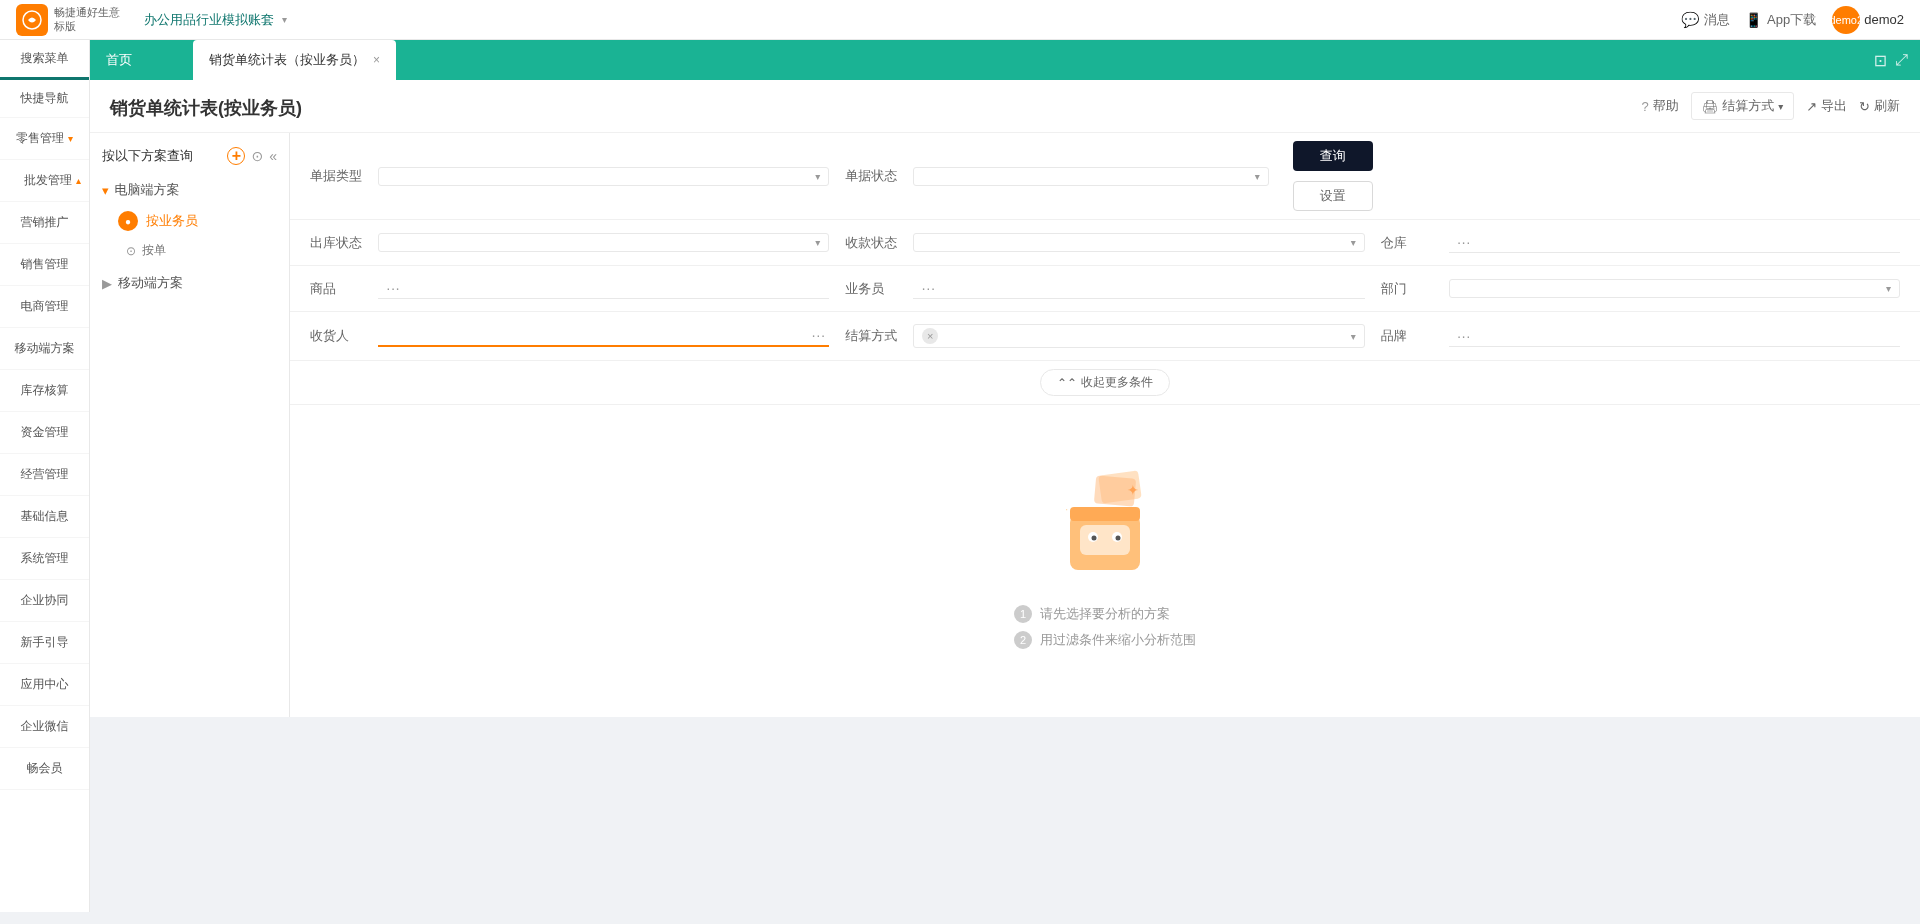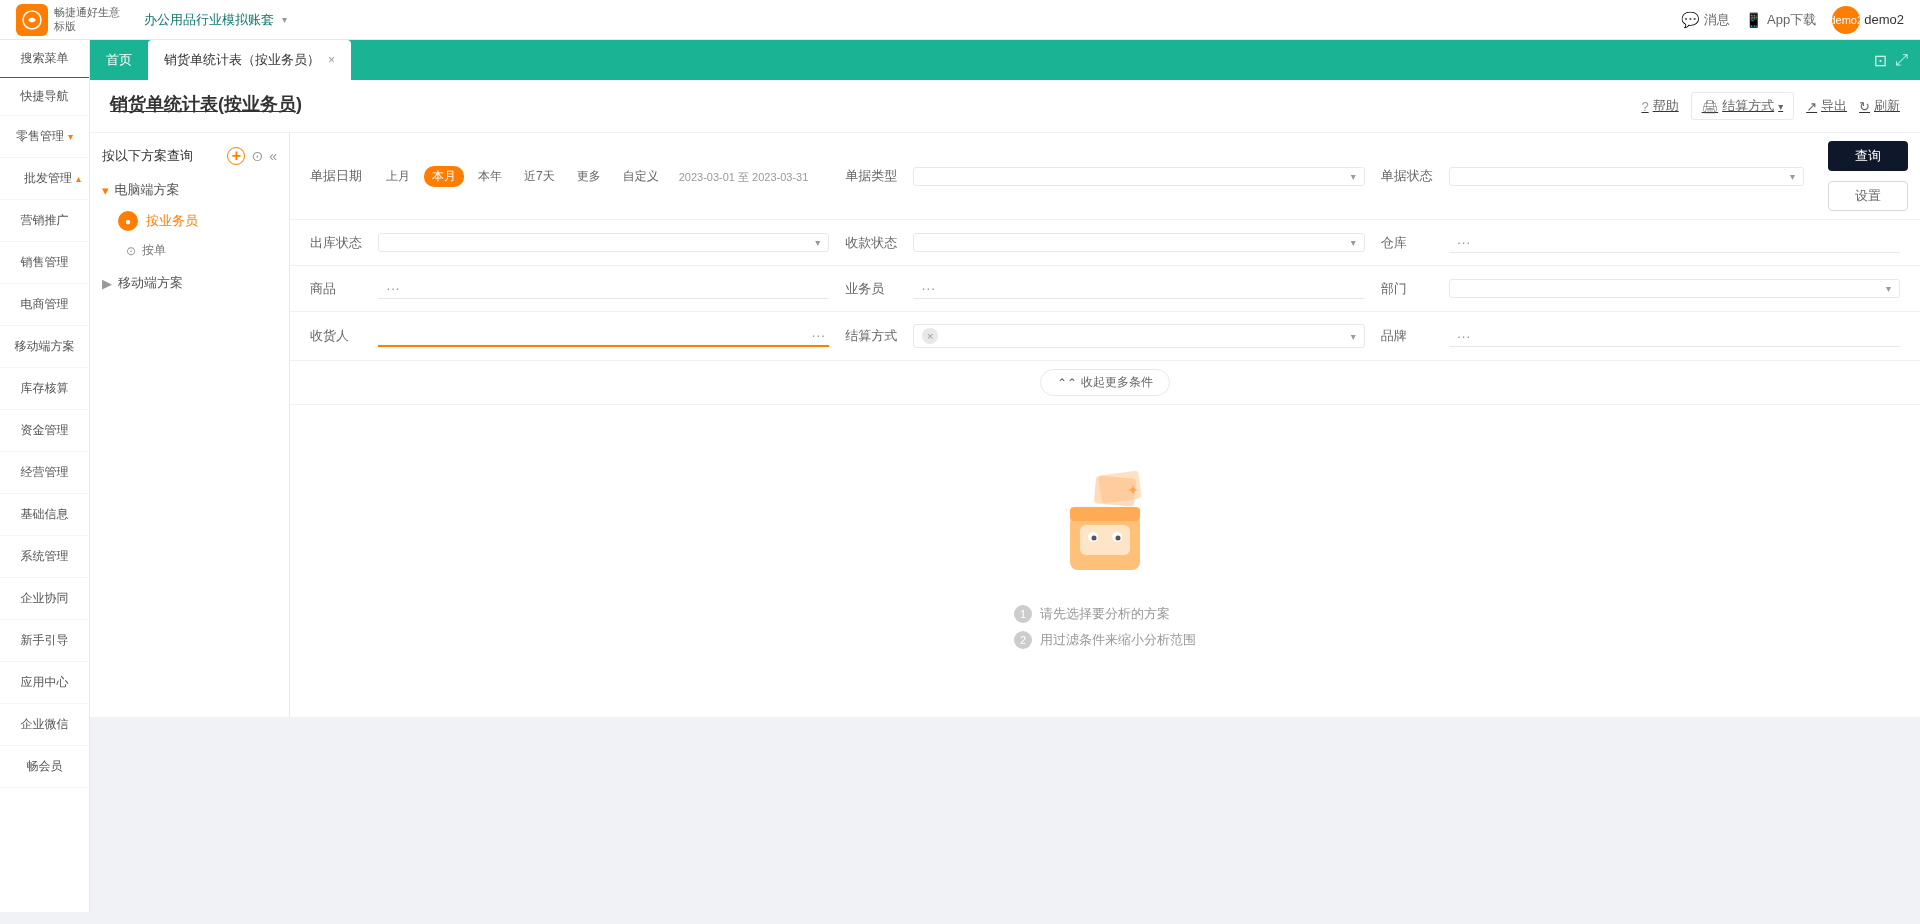--- a/index.html
+++ b/index.html
@@ -16,41 +16,41 @@
     .top-nav-right { display: flex; align-items: center; gap: 16px; }
     .nav-action { display: flex; align-items: center; gap: 4px; color: #666; font-size: 13px; cursor: pointer; }
     .user-avatar { width: 28px; height: 28px; border-radius: 50%; background: #ff7d00; display: flex; align-items: center; justify-content: center; color: #fff; font-size: 12px; overflow: hidden; }
 
     
     .main-layout { display: flex; flex: 1; overflow: hidden; }
 
     
     .sidebar { width: 90px; background: #fff; border-right: 1px solid #e8e8e8; display: flex; flex-direction: column; overflow-y: auto; }
     .sidebar-item { padding: 12px 8px; text-align: center; cursor: pointer; font-size: 12px; color: #555; border-bottom: 1px solid #f5f5f5; }
-    .sidebar-search { font-size: 12px; color: #555; padding: 10px 8px; text-align: center; cursor: pointer; border-bottom: 1px solid #0f766e; }
+    .sidebar-search { font-size: 12px; color: #555; padding: 10px 8px; text-align: center; cursor: pointer; border-bottom: 3px solid #0f766e; }
     .sidebar-quick { font-size: 12px; color: #555; padding: 10px 8px; text-align: center; cursor: pointer; border-bottom: 1px solid #f5f5f5; }
 
     
     .content-area { flex: 1; display: flex; flex-direction: column; overflow: hidden; }
 
     
-    .tab-bar { height: 40px; background: #1ab394; display: flex; align-items: center; padding: 0; }
+    .tab-bar { height: 40px; background: #1ab394; display: flex; align-items: center; padding: 0; gap: 45px; }
     .tab-item { height: 40px; display: flex; align-items: center; padding: 0 16px; font-size: 13px; color: rgba(255,255,255,0.8); cursor: pointer; white-space: nowrap; }
     .tab-item.home { color: #fff; font-weight: 500; }
     .tab-item.active-tab { background: #fff; color: #333; border-radius: 4px 4px 0 0; position: relative; }
     .tab-item .tab-close { margin-left: 8px; color: #999; font-size: 12px; cursor: pointer; }
     .tab-bar-right { margin-left: auto; display: flex; align-items: center; gap: 8px; padding-right: 12px; }
     .tab-bar-btn { color: rgba(255,255,255,0.8); font-size: 16px; cursor: pointer; }
 
     
     .page-content { flex: 1; overflow-y: auto; background: #f0f2f5; padding: 0; }
     .page-inner { background: #fff; margin: 0; }
 
     
-    .page-header { display: flex; align-items: flex-start; justify-content: space-between; padding: 12px 20px; border-bottom: 1px solid #f0f0f0; background: #fff; text-decoration: underline; }
+    .page-header { display: flex; align-items: flex-end; justify-content: space-between; padding: 12px 20px; border-bottom: 1px solid #f0f0f0; background: #fff; }
     .page-title { font-size: 18px; font-weight: 600; color: #333; }
     .page-actions { display: flex; align-items: center; gap: 12px; }
     .action-btn { display: flex; align-items: center; gap: 4px; color: #666; font-size: 13px; cursor: pointer; }
 
     
     .body-layout { display: flex; flex: 1; overflow: hidden; background: #fff; }
 
     
     .scheme-panel { width: 200px; border-right: 1px solid #e8e8e8; padding: 8px 0; background: #fff; min-height: 500px; }
     .scheme-header { display: flex; align-items: center; justify-content: space-between; padding: 6px 12px; font-size: 13px; color: #333; }
@@ -245,33 +245,20 @@
               <div class="scheme-group-mobile">
                 <span style="color:#999;">▶</span>
                 <span>移动端方案</span>
               </div>
             </div>
 
             <div class="right-panel">
 
               <div style="display:grid;grid-template-columns:1fr 1fr 1fr;border-bottom:1px solid #f0f0f0;padding:8px 12px;align-items:center;background:#fff;">
 
-                <div class="filter-item">
-                  <span class="filter-label">单据日期</span>
-                  <div class="date-filter">
-                    <span class="date-btn">上月</span>
-                    <span class="date-btn active">本月</span>
-                    <span class="date-btn">本年</span>
-                    <span class="date-btn">近7天</span>
-                    <span class="date-btn">更多</span>
-                    <span class="date-btn">自定义</span>
-                    <br>
-                    <span class="date-range" style="font-size:11px;color:#999;display:block;margin-top:2px;">2023-03-01 至 2023-03-31</span>
-                  </div>
-                </div>
 
                 <div class="filter-item">
                   <span class="filter-label">单据类型</span>
                   <div class="filter-control-select" style="flex:1;">
                     <span class="placeholder"></span>
                     <span class="filter-arrow">▾</span>
                   </div>
                 </div>
 
                 <div style="display:flex;align-items:center;gap:8px;">

